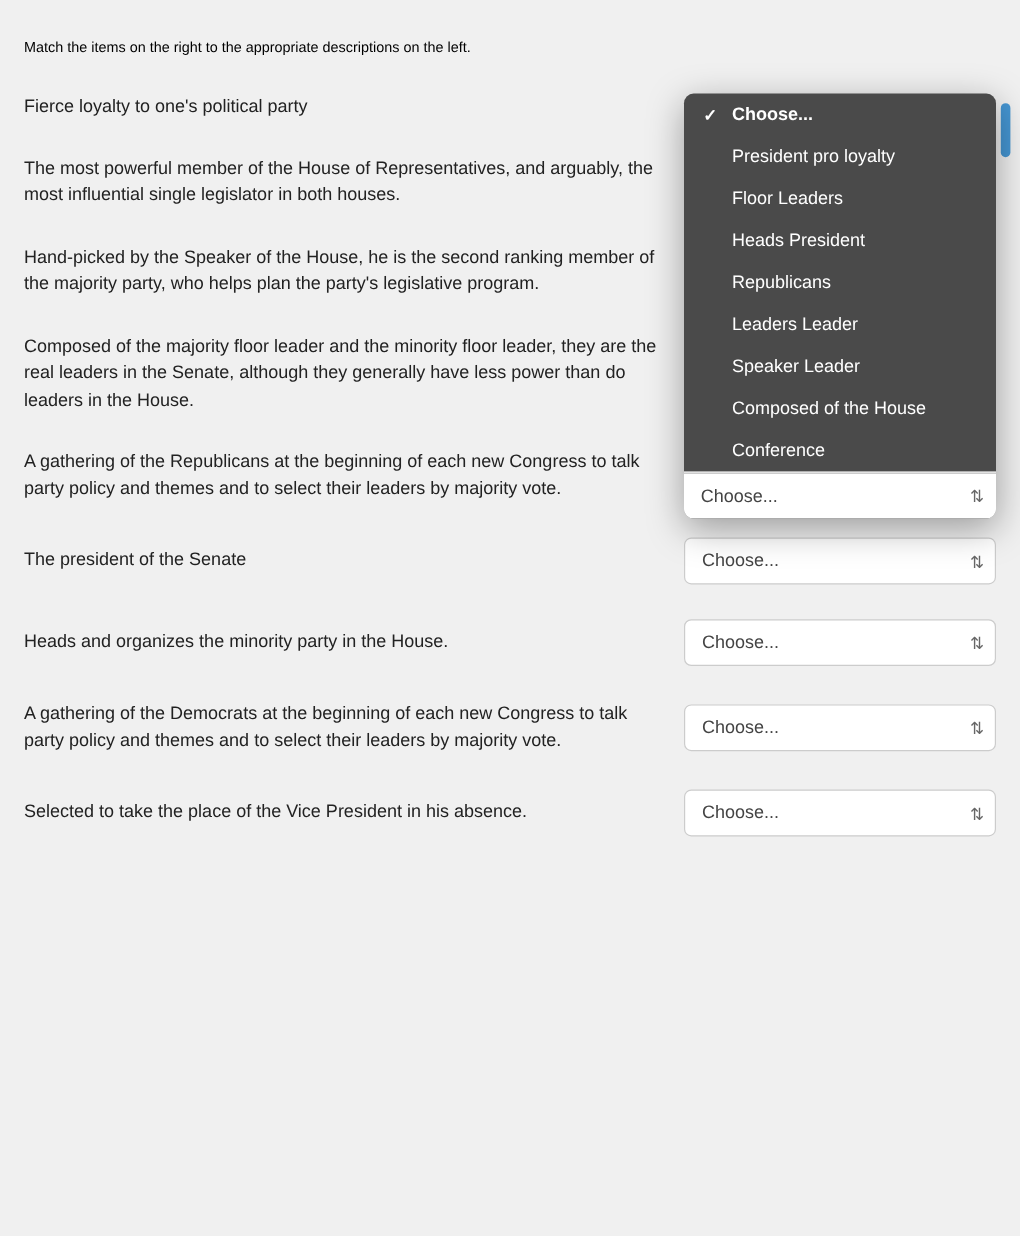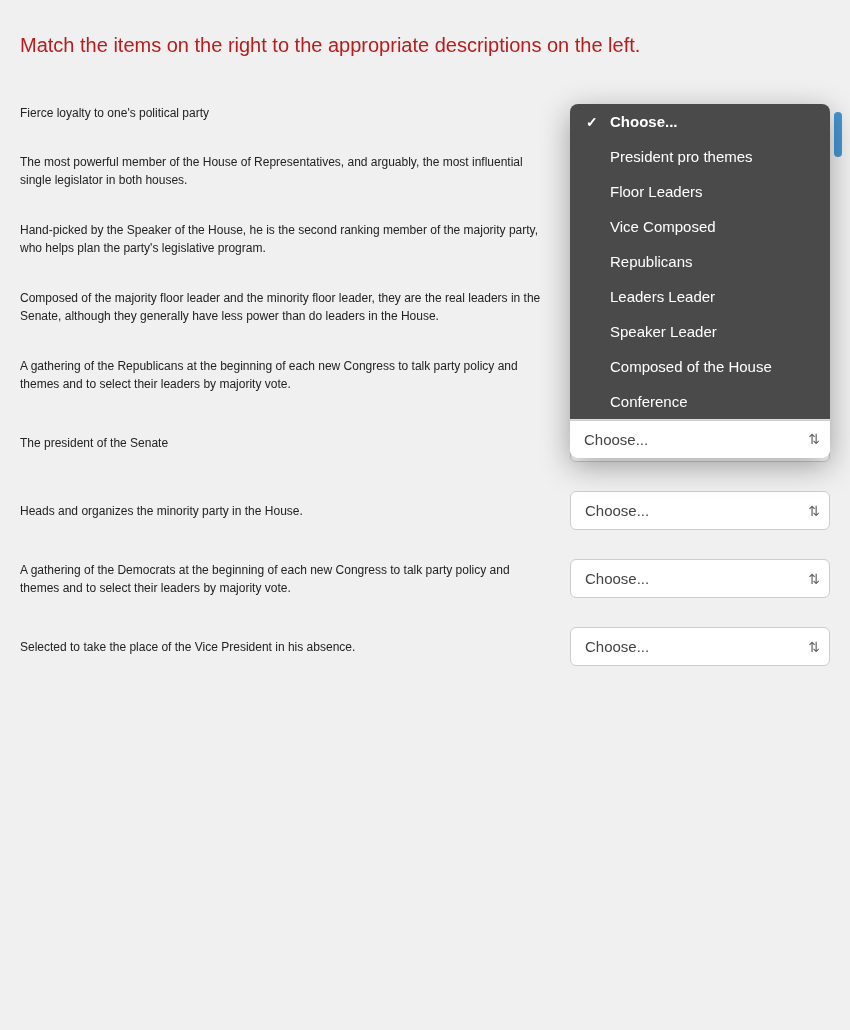--- a/index.html
+++ b/index.html
@@ -19,43 +19,43 @@
       padding: 30px 20px;
     }
 
     .container {
       width: 100%;
       max-width: 810px;
       background: #f0f0f0;
     }
 
     .instructions {
-      font-size: 20px;
-      color: #b91c1c;
-      margin-bottom: 30px;
+      font-size: 12px;
+      color: #000000;
+      margin-bottom: 16px;
       line-height: 1.5;
     }
 
     .match-grid {
       display: flex;
       flex-direction: column;
       gap: 0;
     }
 
     .match-row {
       display: flex;
       align-items: center;
       gap: 20px;
       padding: 14px 0;
       border-bottom: 1px solid transparent;
     }
 
     .description {
       flex: 1;
-      font-size: 12px;
+      font-size: 15px;
       color: #222;
       line-height: 1.5;
     }
 
     .select-wrapper {
       flex: 0 0 260px;
       position: relative;
     }
 
     .select-box {
@@ -147,29 +147,29 @@
     <div class="match-row row-with-dropdown">
       <div class="description">Fierce loyalty to one's political party</div>
       <div class="select-wrapper dropdown-open">
         <div class="dropdown-menu">
           <div class="dropdown-item selected">
             <span class="checkmark">✓</span>
             <span>Choose...</span>
           </div>
           <div class="dropdown-item">
             <span class="checkmark"></span>
-            <span>President pro themes</span>
+            <span>President pro loyalty</span>
           </div>
           <div class="dropdown-item">
             <span class="checkmark"></span>
             <span>Floor Leaders</span>
           </div>
           <div class="dropdown-item">
             <span class="checkmark"></span>
-            <span>Vice Composed</span>
+            <span>Heads President</span>
           </div>
           <div class="dropdown-item">
             <span class="checkmark"></span>
             <span>Republicans</span>
           </div>
           <div class="dropdown-item">
             <span class="checkmark"></span>
             <span>Leaders Leader</span>
           </div>
           <div class="dropdown-item">

